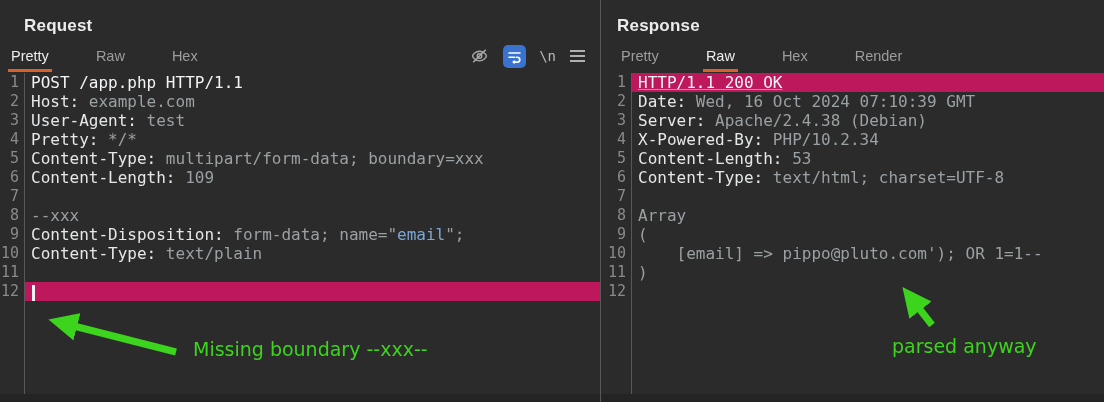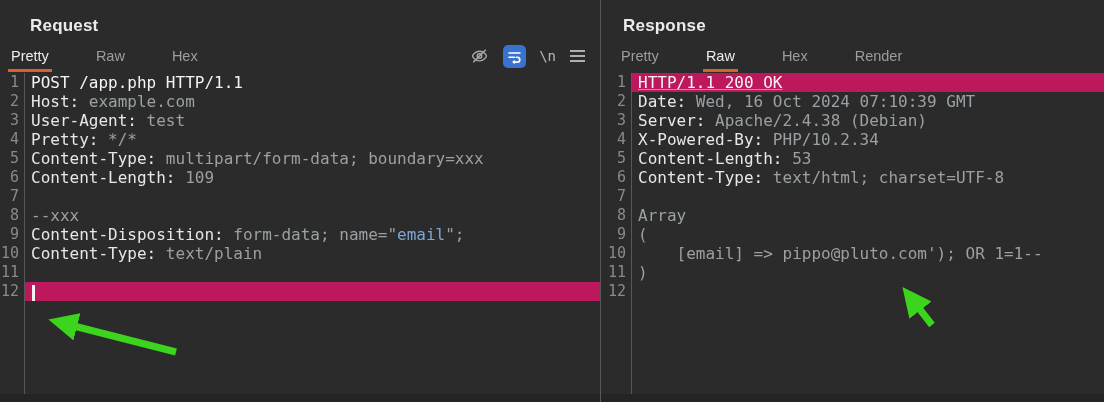--- a/index.html
+++ b/index.html
@@ -3,21 +3,21 @@
 <meta charset="utf-8">
 <style>
   html,body{margin:0;padding:0;background:#2b2b2b;width:1104px;height:402px;overflow:hidden;}
   *{box-sizing:border-box;}
   .stage{position:relative;width:1104px;height:402px;background:#2b2b2b;font-family:"Liberation Sans",sans-serif;}
 
   .panel{position:absolute;top:0;height:402px;background:#2b2b2b;}
   .panel.request{left:0;width:600px;}
   .panel.response{left:600px;width:504px;border-left:1px solid #585858;}
 
-  .panel-title{position:absolute;top:16px;font-size:17px;font-weight:bold;color:#ebebeb;letter-spacing:.2px;margin-left:6px;}
+  .panel-title{position:absolute;top:16px;font-size:17px;font-weight:bold;color:#ebebeb;letter-spacing:.2px;}
   .panel.request .panel-title{left:24px;}
   .panel.response .panel-title{left:16px;}
 
   .tabbar{position:absolute;top:45px;left:0;right:0;height:27px;display:flex;align-items:flex-start;gap:16px;}
   .panel.request .tabbar{padding-left:8px;}
   .panel.response .tabbar{padding-left:17px;}
   .tab{font-size:14.5px;color:#9d9d9d;padding:3px 3px 5px 3px;margin-right:25px;border-bottom:3px solid transparent;cursor:default;}
   .tab.selected{color:#ededed;border-bottom-color:#d9622b;}
 
   .toolbar{position:absolute;top:44px;right:14px;display:flex;align-items:center;gap:13px;height:24px;}
@@ -208,14 +208,16 @@
 
   <svg class="overlay">
     <defs>
       <marker id="ah" markerWidth="4.2" markerHeight="4" refX="2.2" refY="2" orient="auto">
         <path d="M0,0 L4.2,2 L0,4 z" fill="#3dd41e"></path>
       </marker>
     </defs>
     <line x1="176" y1="352" x2="62" y2="323" stroke="#3dd41e" stroke-width="7" marker-end="url(#ah)"></line>
     <line x1="932" y1="325" x2="911" y2="298" stroke="#3dd41e" stroke-width="7" marker-end="url(#ah)"></line>
   </svg>
+  <div class="annotation left">Missing boundary --xxx--</div>
+  <div class="annotation right">parsed anyway</div>
 
 </div>
 
 </body></html>

